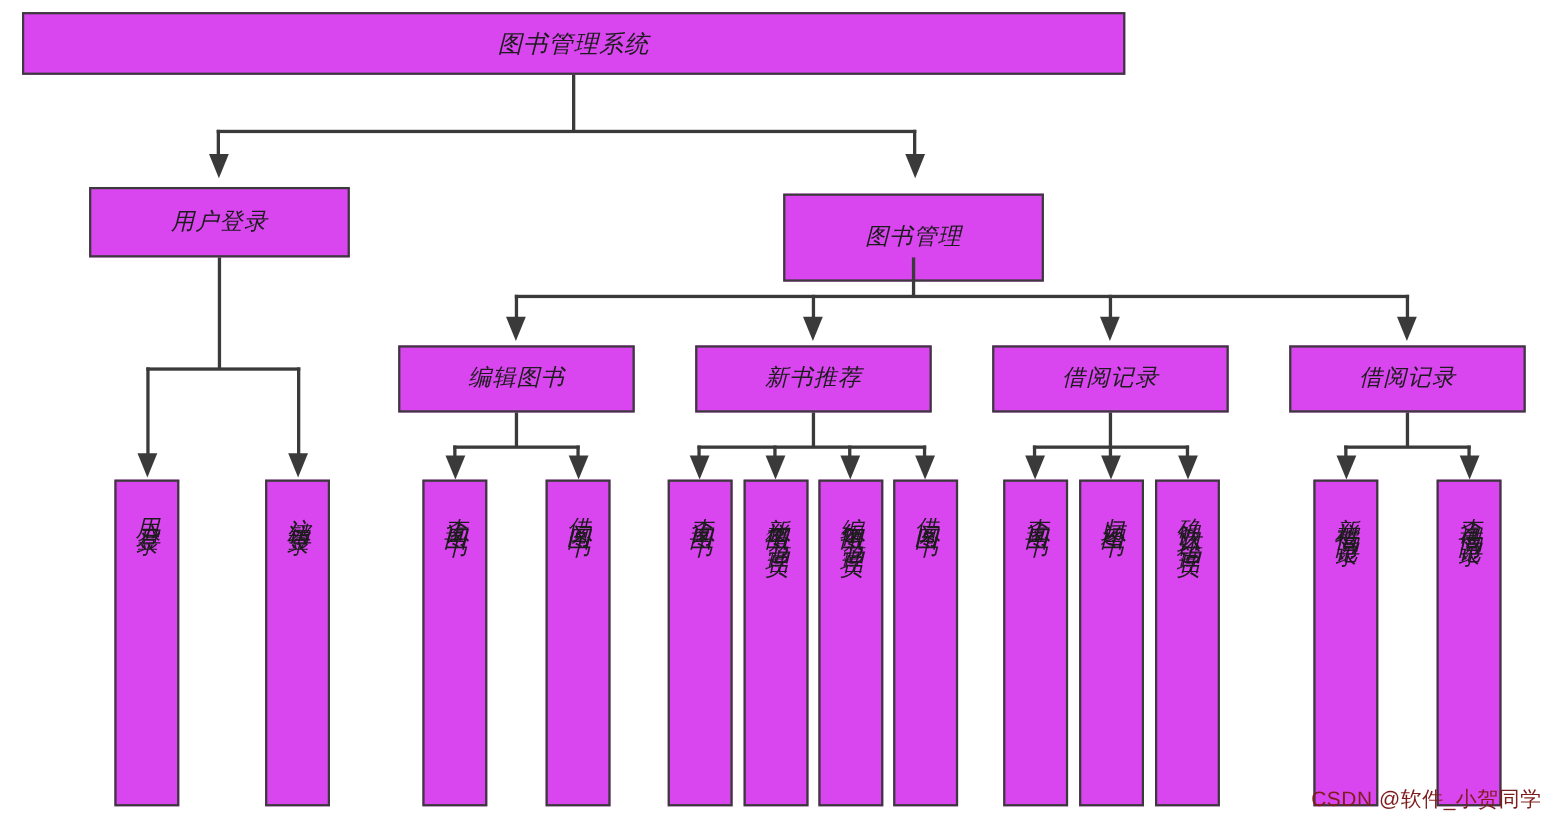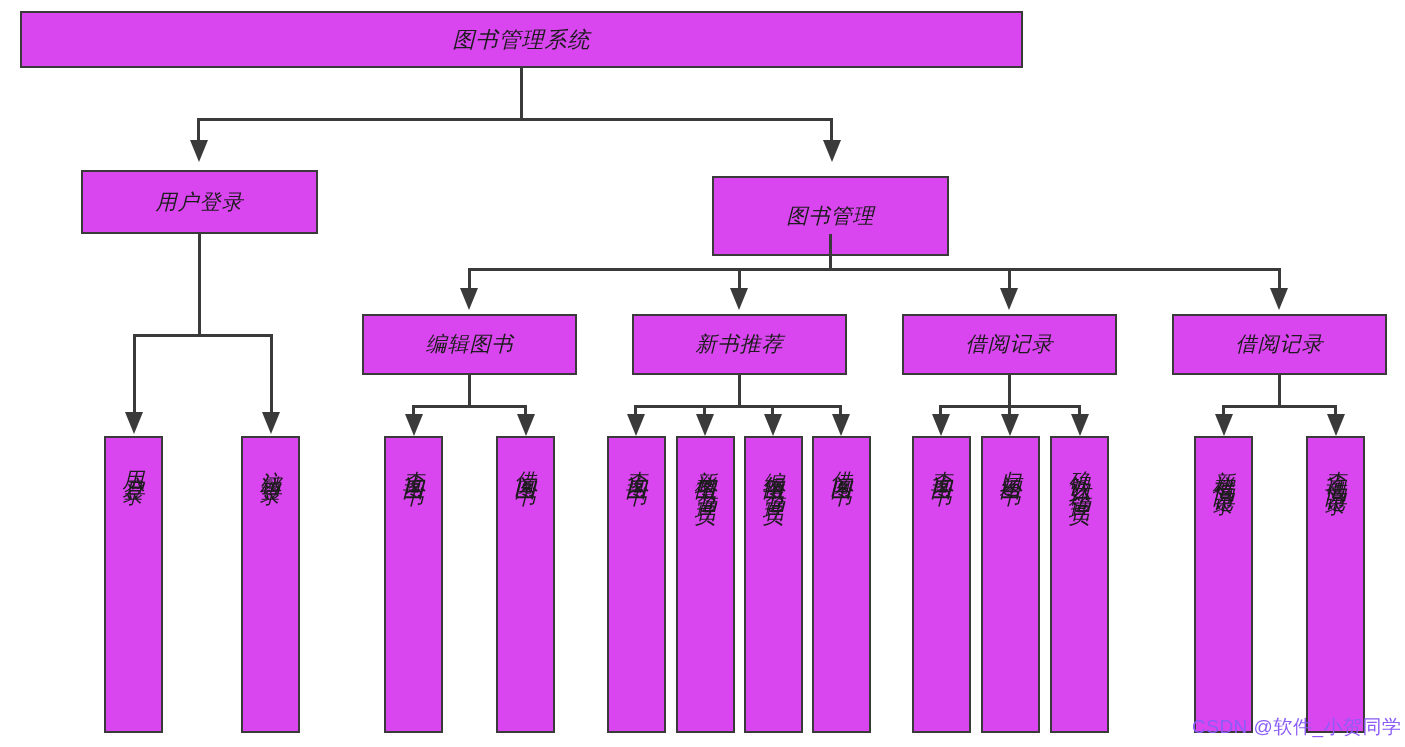--- a/index.html
+++ b/index.html
@@ -71,21 +71,21 @@
     width: 0;
     height: 0;
     border-left: 9px solid transparent;
     border-right: 9px solid transparent;
     border-top: 22px solid #3a3a3a;
   }
   
   #watermark {
     position: absolute;
     font-size: 19px;
-    color: #8b5cf6;
+    color: #7f1d1d;
     white-space: nowrap;
     letter-spacing: 0.5px;
   }
 </style>
 </head>
 <body>
 
 <div id="canvas">
 
   <div class="node root" style="left:20px; top:11px; width:1003px; height:57px;">

